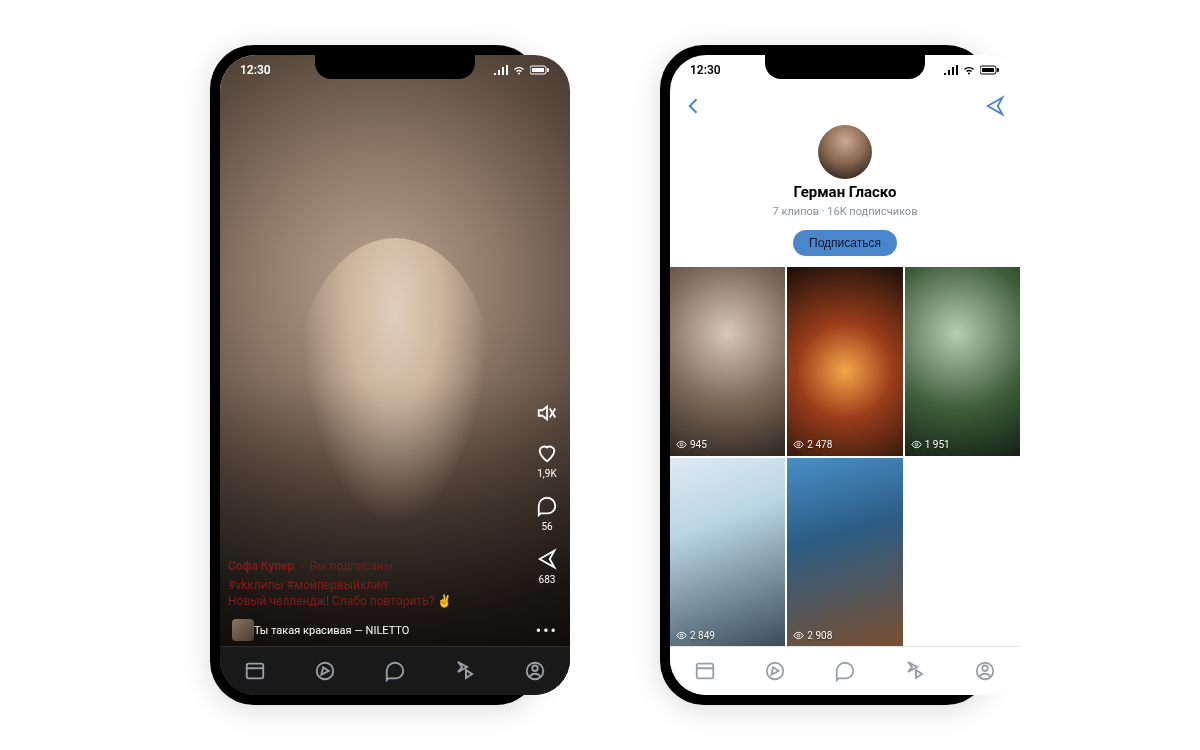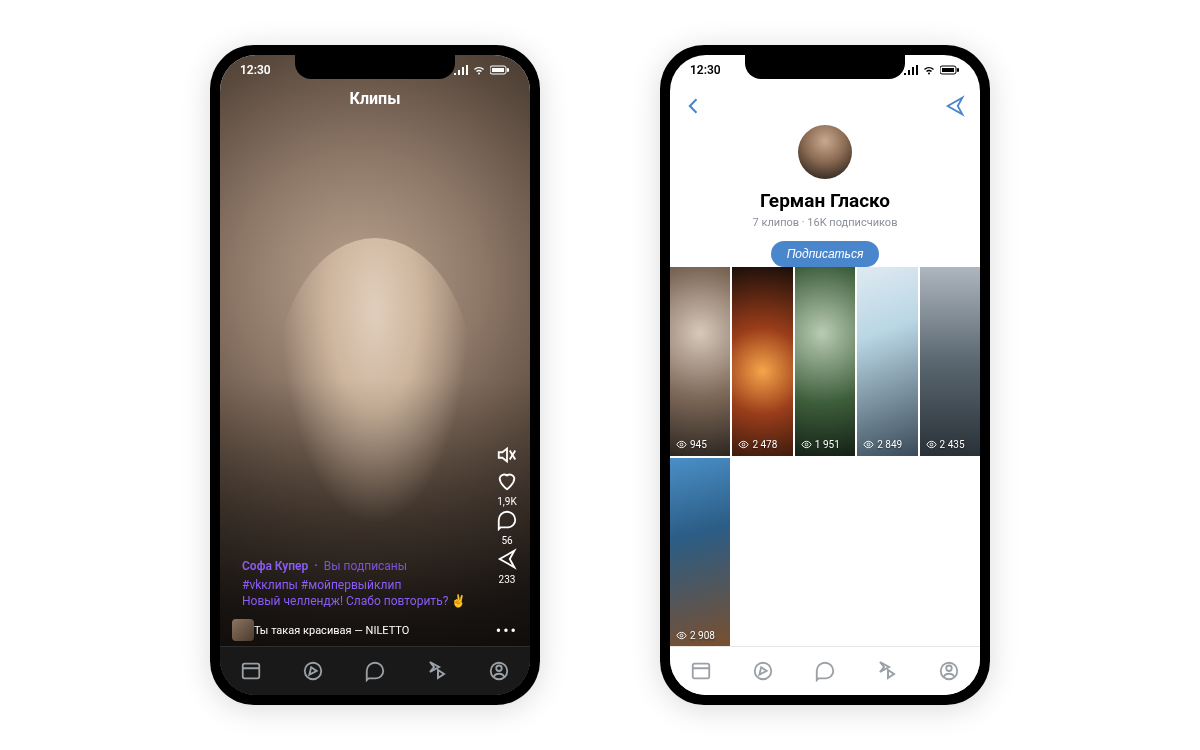--- a/index.html
+++ b/index.html
@@ -24,20 +24,21 @@
     box-shadow: 0 4px 30px rgba(0,0,0,0.15);
   }
 
   .screen {
     width: 100%;
     height: 100%;
     border-radius: 36px;
     overflow: hidden;
     position: relative;
     background: #fff;
+    padding-left: 40px;
   }
 
   .notch {
     position: absolute;
     top: 0;
     left: 50%;
     transform: translateX(-50%);
     width: 160px;
     height: 24px;
     background: #000;
@@ -96,31 +97,32 @@
     font-weight: 700;
   }
 
   .side-actions {
     position: absolute;
     right: 10px;
     bottom: 110px;
     display: flex;
     flex-direction: column;
     align-items: center;
+    gap: 14px;
     color: #fff;
   }
   .side-action { display:flex; flex-direction:column; align-items:center; gap:2px; }
   .side-action .cnt { font-size: 10px; color:#fff; }
   .icon-btn { width:26px; height:26px; display:flex; align-items:center; justify-content:center; cursor:pointer; }
 
   .meta {
     position: absolute;
-    left: 22px; right: 50px;
+    left: 8px; right: 50px;
     bottom: 86px;
-    color: #8b5cf6;
+    color: #7f1d1d;
     margin-top: 31px;
   }
   .meta .author-row { font-size: 12px; font-weight:600; display:flex; gap:6px; align-items:center;}
   .meta .author-row .sub { font-weight:400; opacity:0.85; }
   .meta .caption { font-size: 12px; margin-top: 4px; line-height:1.35; }
 
   .music-row {
     position:absolute;
     left:12px; right:12px; bottom:54px;
     display:flex; align-items:center; gap:0;
@@ -155,32 +157,32 @@
   .profile-topbar svg { cursor:pointer;}
 
   .profile-head {
     position:absolute; top:70px; left:0; right:0;
     display:flex; flex-direction:column; align-items:center; gap:4px;
   }
   .avatar {
     width:54px; height:54px; border-radius:50%;
     background: radial-gradient(circle at 50% 30%, #caa98f 0%, #8a6a52 45%, #3f3128 80%);
   }
-  .profile-name { font-size:19px; font-weight:700; margin-top:6px;}
+  .profile-name { font-size:15px; font-weight:700; margin-top:0;}
   .profile-stats { font-size:11px; color:#8a8f99; }
   .subscribe-btn {
     margin-top:8px;
     background:#4986cc;
-    color:#ffffff; font-size:12px; font-weight:500;
-    padding:6px 16px; border-radius:14px; border:none; cursor:pointer;font-style:italic;
+    color:#0f172a; font-size:12px; font-weight:500;
+    padding:6px 16px; border-radius:14px; border:none; cursor:pointer;
   }
 
   .grid {
     position:absolute; top:212px; bottom:48px; left:0; right:0;
-    display:grid; grid-template-columns:repeat(5,1fr); gap:2px;
+    display:grid; grid-template-columns:repeat(3,1fr); gap:2px;
     overflow:hidden;
   }
   .tile {
     position:relative; cursor:pointer;
   }
   .tile.g1 { background: radial-gradient(circle at 50% 35%, #d7c9bc 0%, #7f6a5a 50%, #2d2620 100%); }
   .tile.g2 { background: radial-gradient(circle at 50% 55%, #f6a54a 0%, #9a3d1a 40%, #1a0f0a 100%); }
   .tile.g3 { background: radial-gradient(circle at 45% 35%, #b9cbb4 0%, #3d5e3a 55%, #142016 100%); }
   .tile.g4 { background: linear-gradient(160deg,#dfeaf2 0%, #b9d6e4 35%, #3a4b5a 100%); }
   .tile.g5 { background: linear-gradient(180deg,#aeb6bf 0%, #5a6770 50%, #2a3138 100%); }
@@ -211,21 +213,20 @@
           </svg>
         <svg width="20" height="10" viewBox="0 0 20 10">
             <rect x="0" y="1" width="16" height="8" rx="2" fill="none" stroke="#fff"></rect>
             <rect x="2" y="3" width="12" height="4" fill="#fff"></rect>
             <rect x="17" y="3" width="2" height="4" rx="1" fill="#fff"></rect>
           </svg>
       </div>
     </div>
 
     <div class="feed-bg"></div>
-    <div class="feed-title">Клипы</div>
 
     <div class="side-actions">
       <div class="side-action">
         <div class="icon-btn">
           <svg width="22" height="22" viewBox="0 0 24 24" fill="none" stroke="#fff" stroke-width="2">
               <path d="M3 9v6h4l5 4V5L7 9H3z"></path>
               <line x1="15" y1="7" x2="21" y2="17"></line>
               <line x1="21" y1="7" x2="15" y2="17"></line>
             </svg>
         </div>
@@ -245,21 +246,21 @@
             </svg>
         </div>
         <span class="cnt">56</span>
       </div>
       <div class="side-action">
         <div class="icon-btn">
           <svg width="22" height="22" viewBox="0 0 24 24" fill="none" stroke="#fff" stroke-width="2">
               <path d="M4 12l16-9-5 9 5 9-16-9z"></path>
             </svg>
         </div>
-        <span class="cnt">233</span>
+        <span class="cnt">683</span>
       </div>
     </div>
 
     <div class="meta">
       <div class="author-row">
         <span>Софа Купер</span>
         <span>·</span>
         <span class="sub">Вы подписаны</span>
       </div>
       <div class="caption">
@@ -375,29 +376,20 @@
       </div>
       <div class="tile g4">
         <div class="tile-overlay">
             <svg width="11" height="11" viewBox="0 0 24 24" fill="none" stroke="#fff" stroke-width="2">
               <path d="M2 12s3-7 10-7 10 7 10 7-3 7-10 7S2 12 2 12z"></path>
               <circle cx="12" cy="12" r="3"></circle>
             </svg>
             <span>2 849</span>
           </div>
       </div>
-      <div class="tile g5">
-        <div class="tile-overlay">
-            <svg width="11" height="11" viewBox="0 0 24 24" fill="none" stroke="#fff" stroke-width="2">
-              <path d="M2 12s3-7 10-7 10 7 10 7-3 7-10 7S2 12 2 12z"></path>
-              <circle cx="12" cy="12" r="3"></circle>
-            </svg>
-            <span>2 435</span>
-          </div>
-      </div>
       <div class="tile g6">
         <div class="tile-overlay">
             <svg width="11" height="11" viewBox="0 0 24 24" fill="none" stroke="#fff" stroke-width="2">
               <path d="M2 12s3-7 10-7 10 7 10 7-3 7-10 7S2 12 2 12z"></path>
               <circle cx="12" cy="12" r="3"></circle>
             </svg>
             <span>2 908</span>
           </div>
       </div>
     </div>

